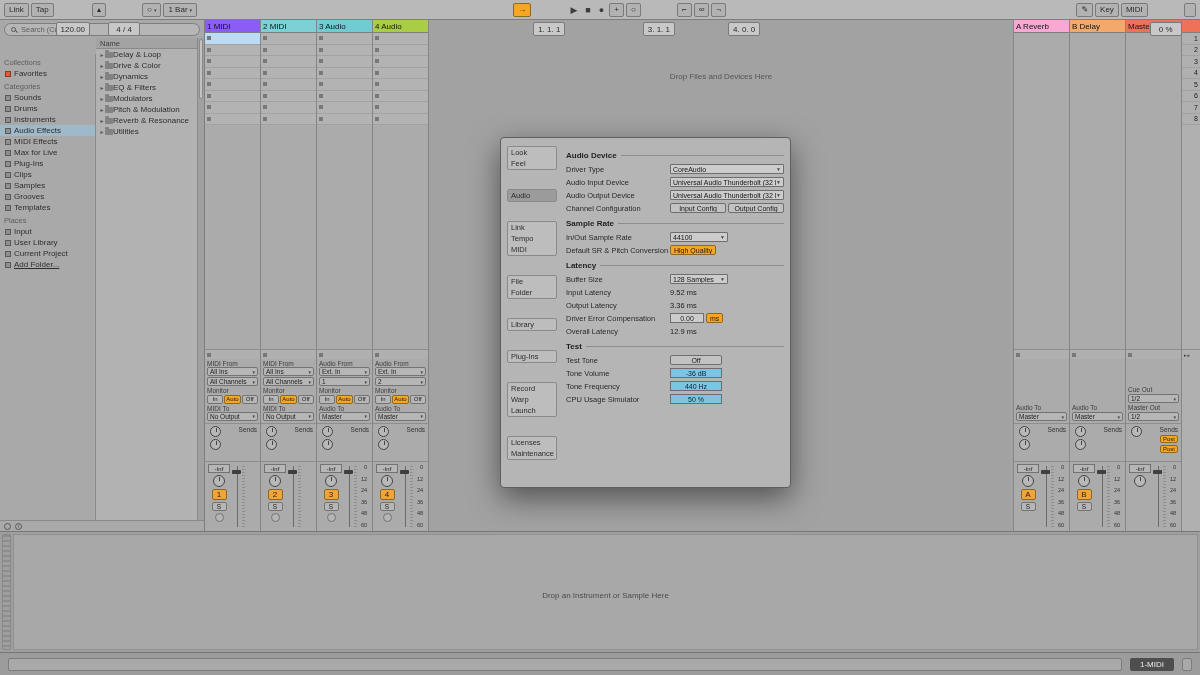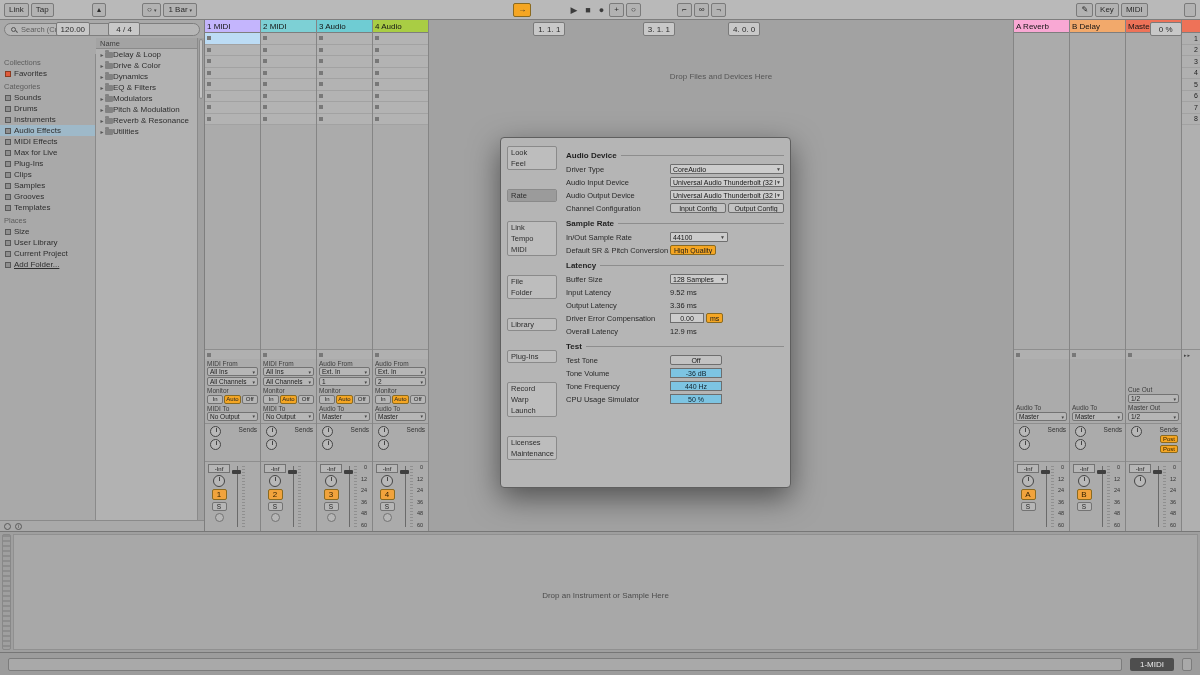--- a/index.html
+++ b/index.html
@@ -222,21 +222,21 @@
           <span class="b-icon"></span>
           <span class="b-label">Grooves</span>
         </div>
         <div class="b-item">
           <span class="b-icon"></span>
           <span class="b-label">Templates</span>
         </div>
         <div class="b-group-label">Places</div>
         <div class="b-item">
           <span class="b-icon"></span>
-          <span class="b-label">Size</span>
+          <span class="b-label">Input</span>
         </div>
         <div class="b-item">
           <span class="b-icon"></span>
           <span class="b-label">User Library</span>
         </div>
         <div class="b-item">
           <span class="b-icon"></span>
           <span class="b-label">Current Project</span>
         </div>
         <div class="b-item underline">
@@ -294,21 +294,21 @@
     </div>
   </div>
   <div class="b-footer">
     <span class="circ"></span>
     <span class="circ">i</span>
   </div>
 </div>
 
 <div id="session">
     <div class="track-col">
-      <div class="track-header" style="background: #c4b5fd;">1 MIDI</div>
+      <div class="track-header" style="background: #8b5cf6;">1 MIDI</div>
       <div class="clip-slot selected">
         <span class="stop-sq"></span>
       </div>
       <div class="clip-slot">
         <span class="stop-sq"></span>
       </div>
       <div class="clip-slot">
         <span class="stop-sq"></span>
       </div>
       <div class="clip-slot">
@@ -760,21 +760,21 @@
   </div>
 
 <div id="prefs">
   <div class="p-body">
     <div class="p-tabs">
         <div class="tab-group">
           <div class="tab">Look</div>
           <div class="tab">Feel</div>
         </div>
         <div class="tab-group">
-          <div class="tab selected">Rate</div>
+          <div class="tab selected">Audio</div>
         </div>
         <div class="tab-group">
           <div class="tab">Link</div>
           <div class="tab">Tempo</div>
           <div class="tab">MIDI</div>
         </div>
         <div class="tab-group">
           <div class="tab">File</div>
           <div class="tab">Folder</div>
         </div>

